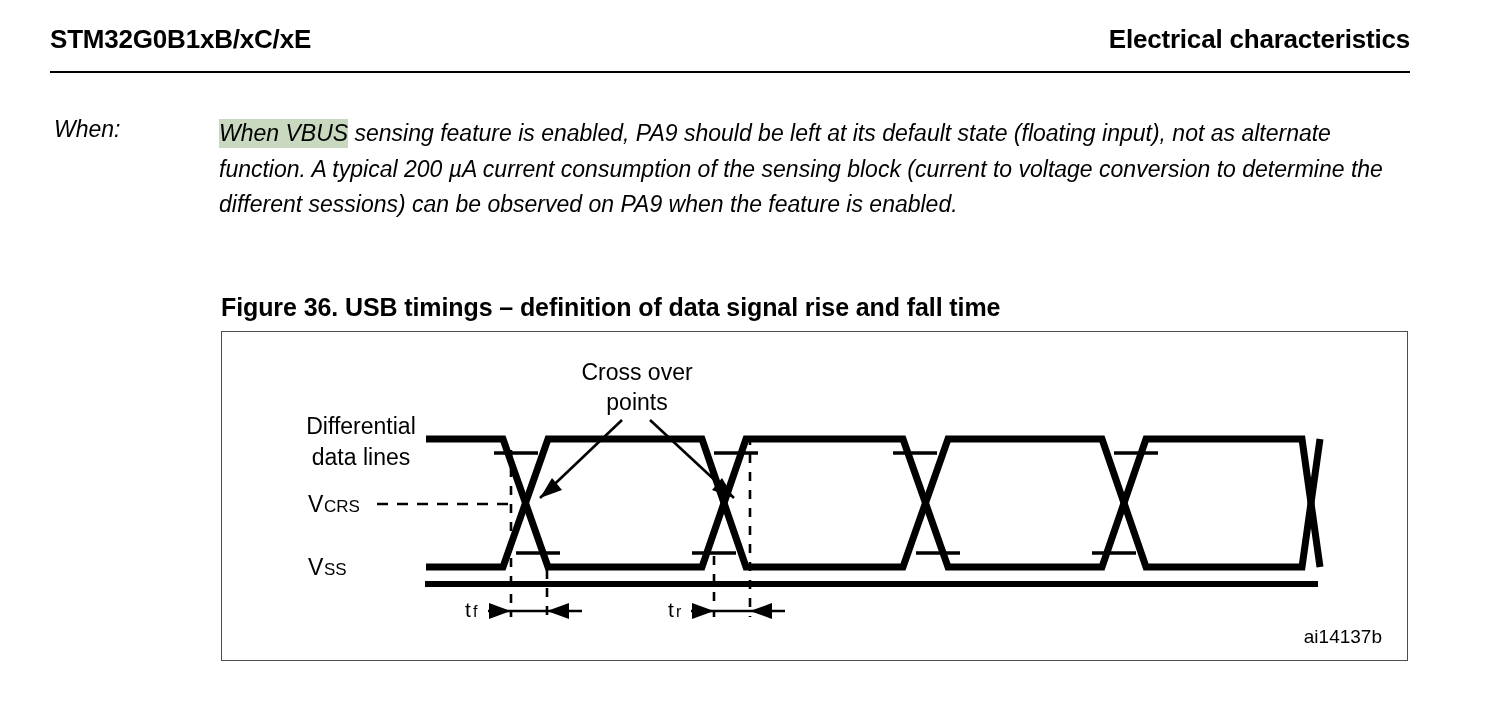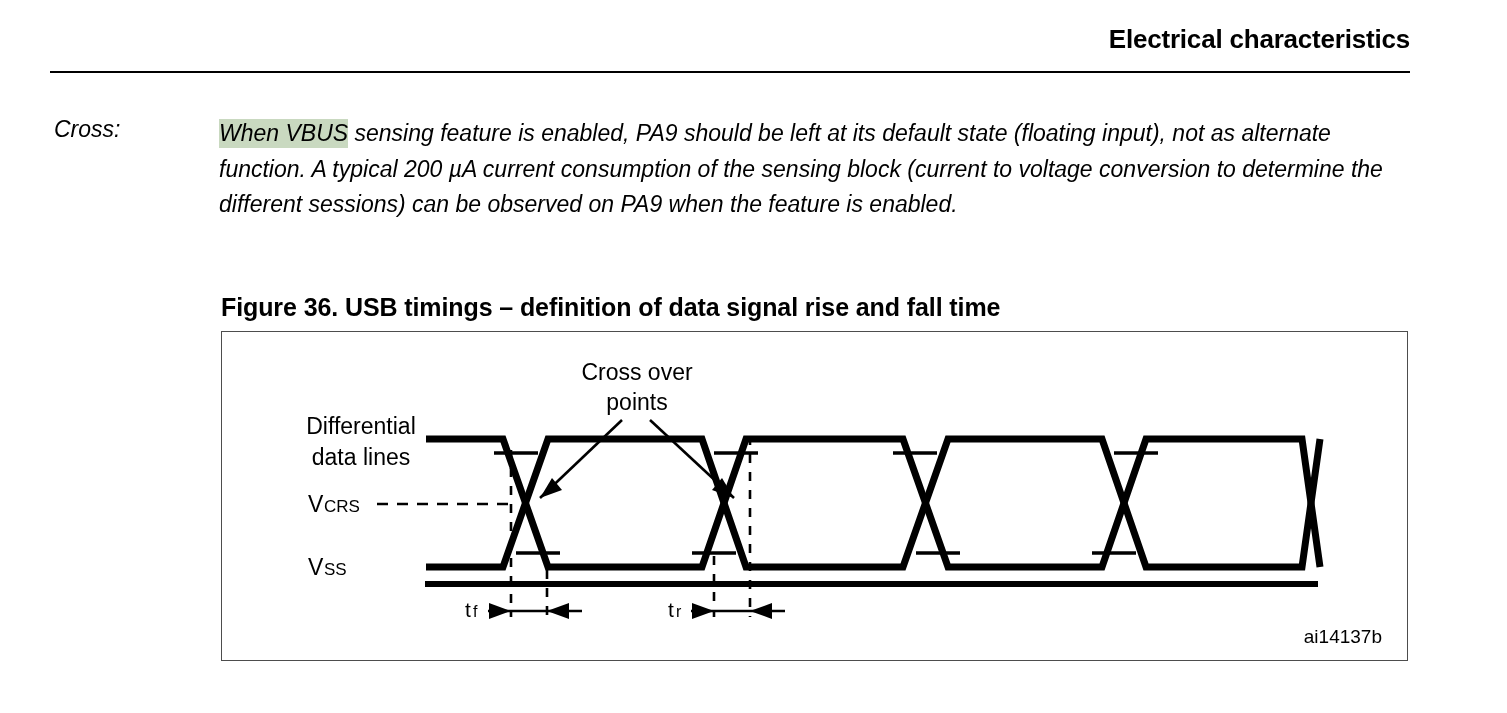--- a/index.html
+++ b/index.html
@@ -172,26 +172,27 @@
   }
   .dimline {
     stroke: #000;
     stroke-width: 2.4;
   }
 </style>
 </head>
 <body>
 
 <div id="page-header">
+  <div id="header-left">STM32G0B1xB/xC/xE</div>
   <div id="header-right">Electrical characteristics</div>
 </div>
 <div id="header-rule"></div>
 
 <div id="note-block">
-  <div id="note-label">Cross:</div>
+  <div id="note-label">When:</div>
   <div id="note-body"><span class="hl">When VBUS</span><span> sensing feature is enabled, PA9 should be left at its default state (floating input), not as alternate function. A typical 200 µA current consumption of the sensing block (current to voltage conversion to determine the different sessions) can be observed on PA9 when the feature is enabled.</span></div>
 </div>
 
 <div id="figure-caption">Figure 36. USB timings – definition of data signal rise and fall time</div>
 
 <div id="figure-frame">
   <svg id="figure-svg" viewBox="0 0 1187 330">
 
     <text class="dlabel" x="139" y="102" text-anchor="middle">Differential</text>
     <text class="dlabel" x="139" y="133" text-anchor="middle">data lines</text>

